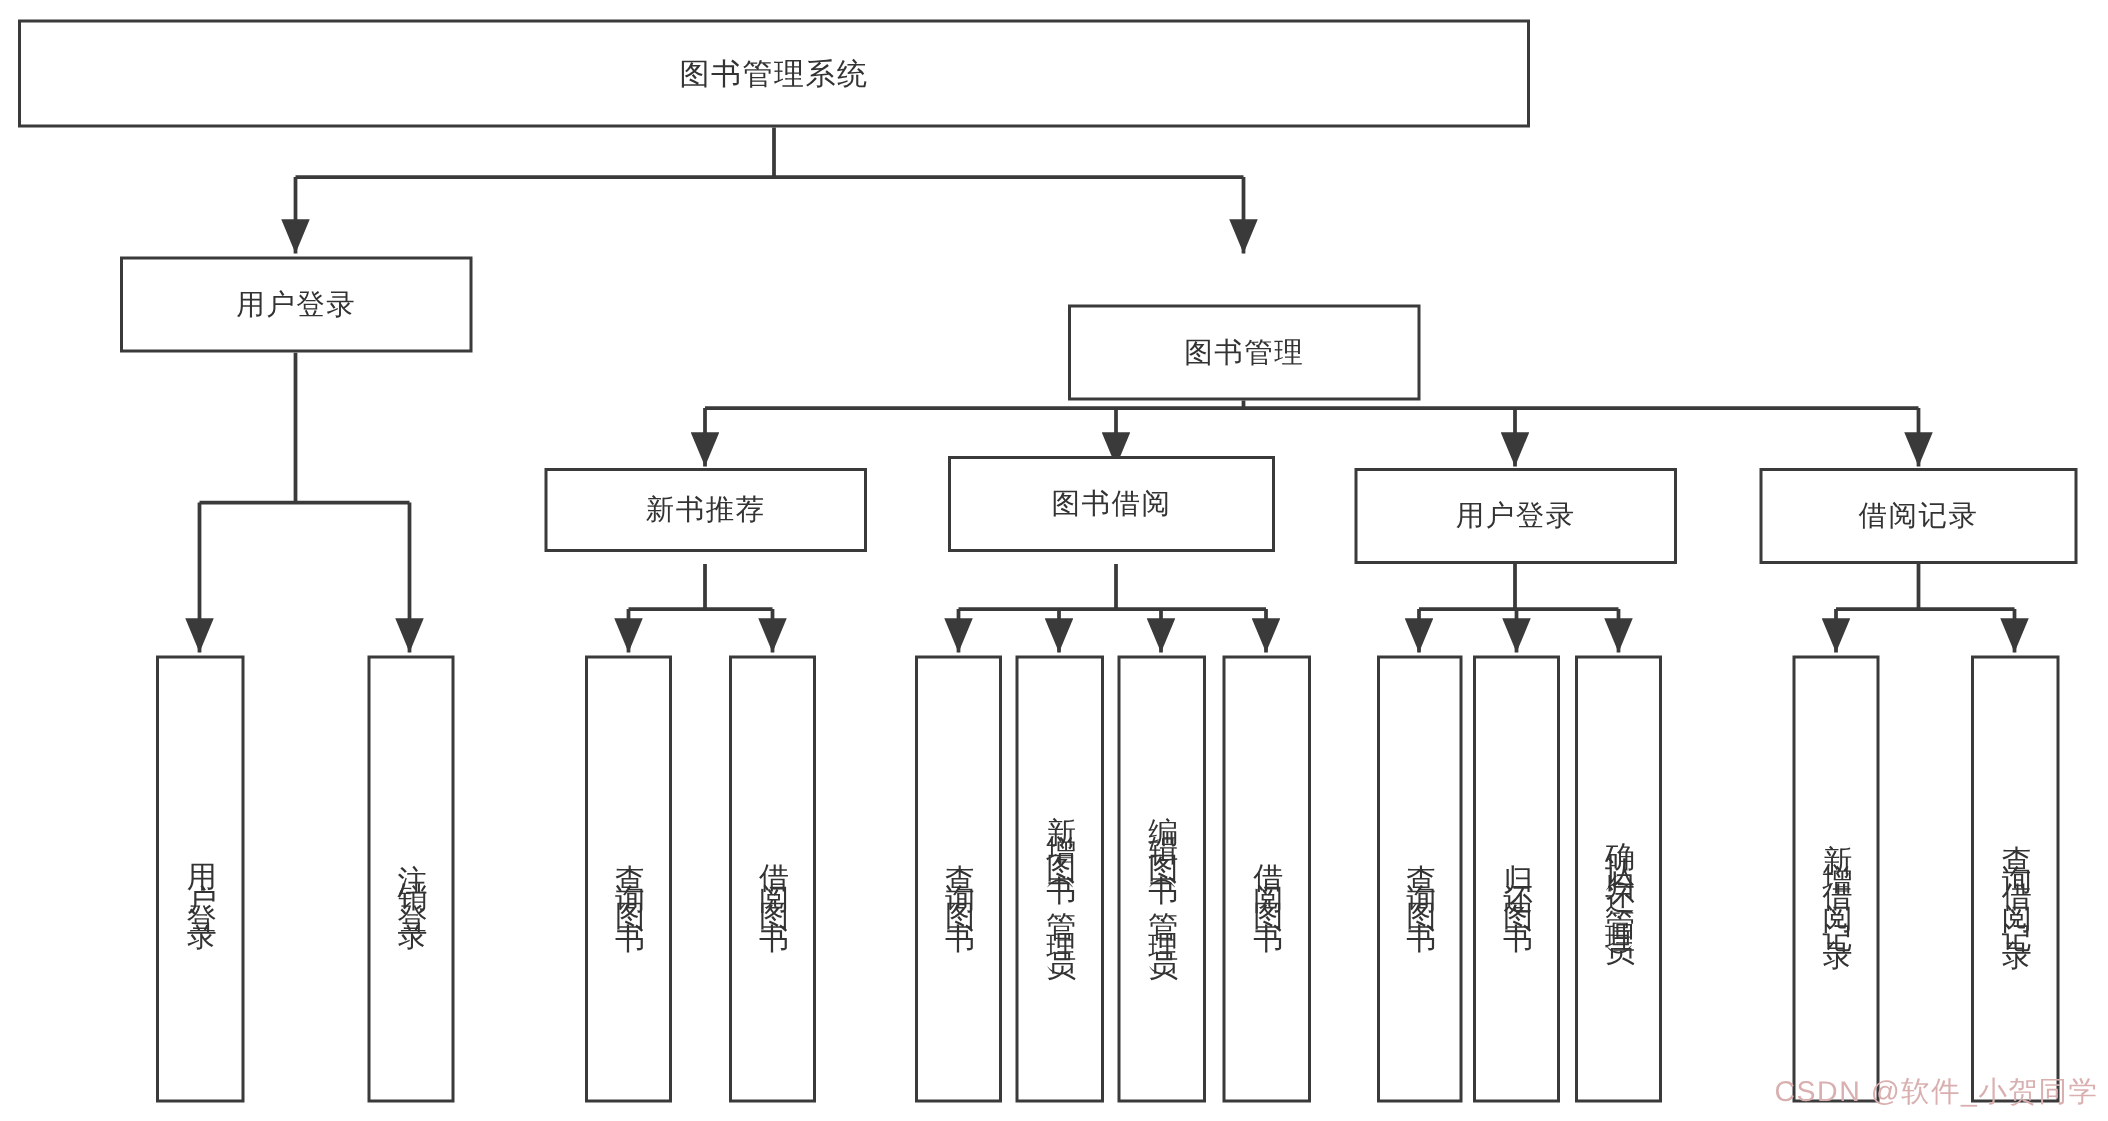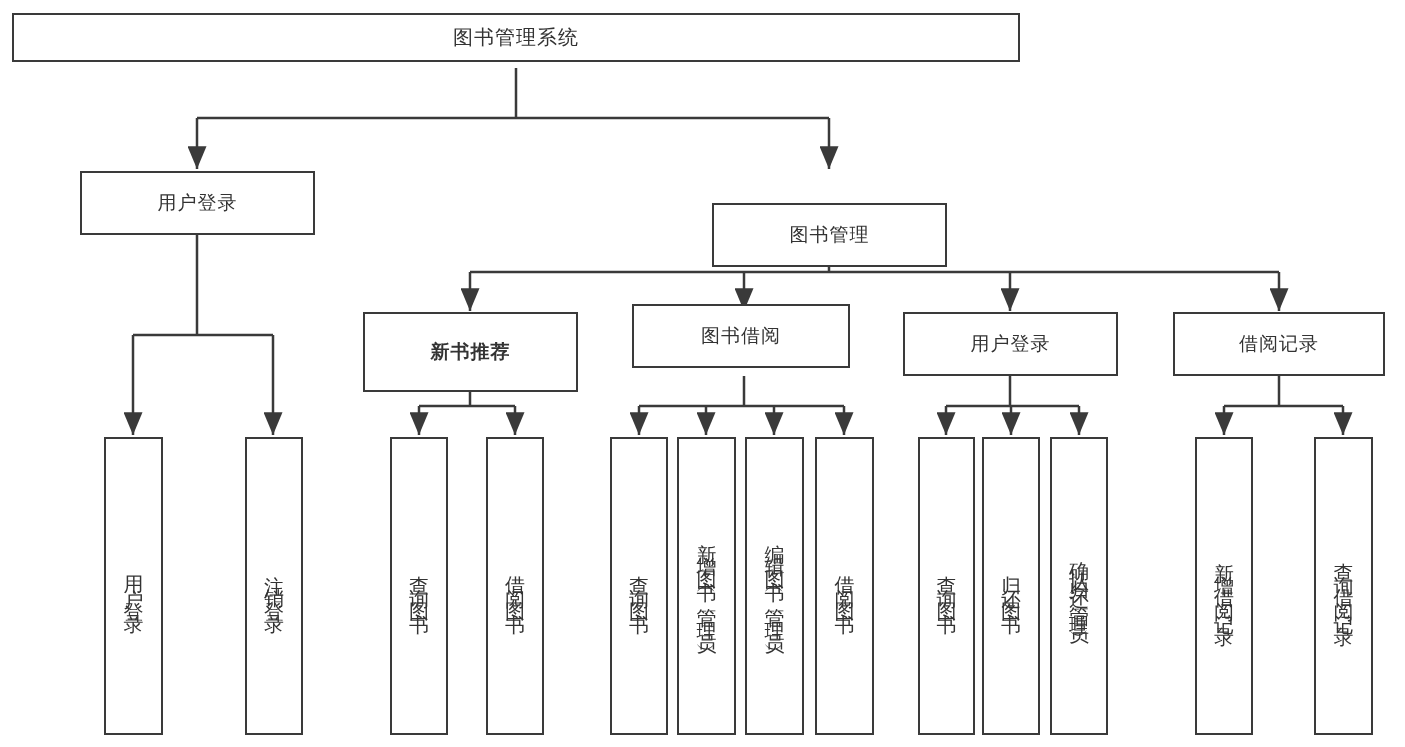--- a/index.html
+++ b/index.html
@@ -79,26 +79,26 @@
       <line x1="946" y1="406" x2="946" y2="435" marker-end="url(#ah)"></line>
       <line x1="1011" y1="406" x2="1011" y2="435" marker-end="url(#ah)"></line>
       <line x1="1079" y1="406" x2="1079" y2="435" marker-end="url(#ah)"></line>
 
       <path d="M1279,376 V406 M1224,406 H1343"></path>
       <line x1="1224" y1="406" x2="1224" y2="435" marker-end="url(#ah)"></line>
       <line x1="1343" y1="406" x2="1343" y2="435" marker-end="url(#ah)"></line>
     </g>
   </svg>
 
-  <div class="node node-h node-root" style="left:12px;top:13px;width:1008px;height:49px;">图书管理系统</div>
+  <div class="node node-h node-root" style="left:12px;top:13px;width:1008px;height:72px;">图书管理系统</div>
 
   <div class="node node-h" style="left:80px;top:171px;width:235px;height:64px;">用户登录</div>
   <div class="node node-h" style="left:712px;top:171px;width:235px;height:64px;margin-top:32px;">图书管理</div>
 
-  <div class="node node-h" style="left:363px;top:312px;width:215px;height:80px;font-weight:bold;">新书推荐</div>
+  <div class="node node-h" style="left:363px;top:312px;width:215px;height:56px;">新书推荐</div>
   <div class="node node-h" style="left:632px;top:304px;width:218px;height:64px;">图书借阅</div>
   <div class="node node-h" style="left:903px;top:312px;width:215px;height:64px;">用户登录</div>
   <div class="node node-h" style="left:1173px;top:312px;width:212px;height:64px;">借阅记录</div>
 
   <div class="node node-v" style="left:104px;top:437px;width:59px;height:298px;">
     <span class="vtext">用户登录</span>
   </div>
   <div class="node node-v" style="left:245px;top:437px;width:58px;height:298px;">
     <span class="vtext">注销登录</span>
   </div>
@@ -133,14 +133,15 @@
     <span class="vtext" style="letter-spacing:9px;">确认归还（管理员）</span>
   </div>
 
   <div class="node node-v" style="left:1195px;top:437px;width:58px;height:298px;">
     <span class="vtext">新增借阅记录</span>
   </div>
   <div class="node node-v" style="left:1314px;top:437px;width:59px;height:298px;">
     <span class="vtext">查询借阅记录</span>
   </div>
 
+  <div id="watermark">CSDN @软件_小贺同学</div>
 
 </div>
 
 </body></html>

